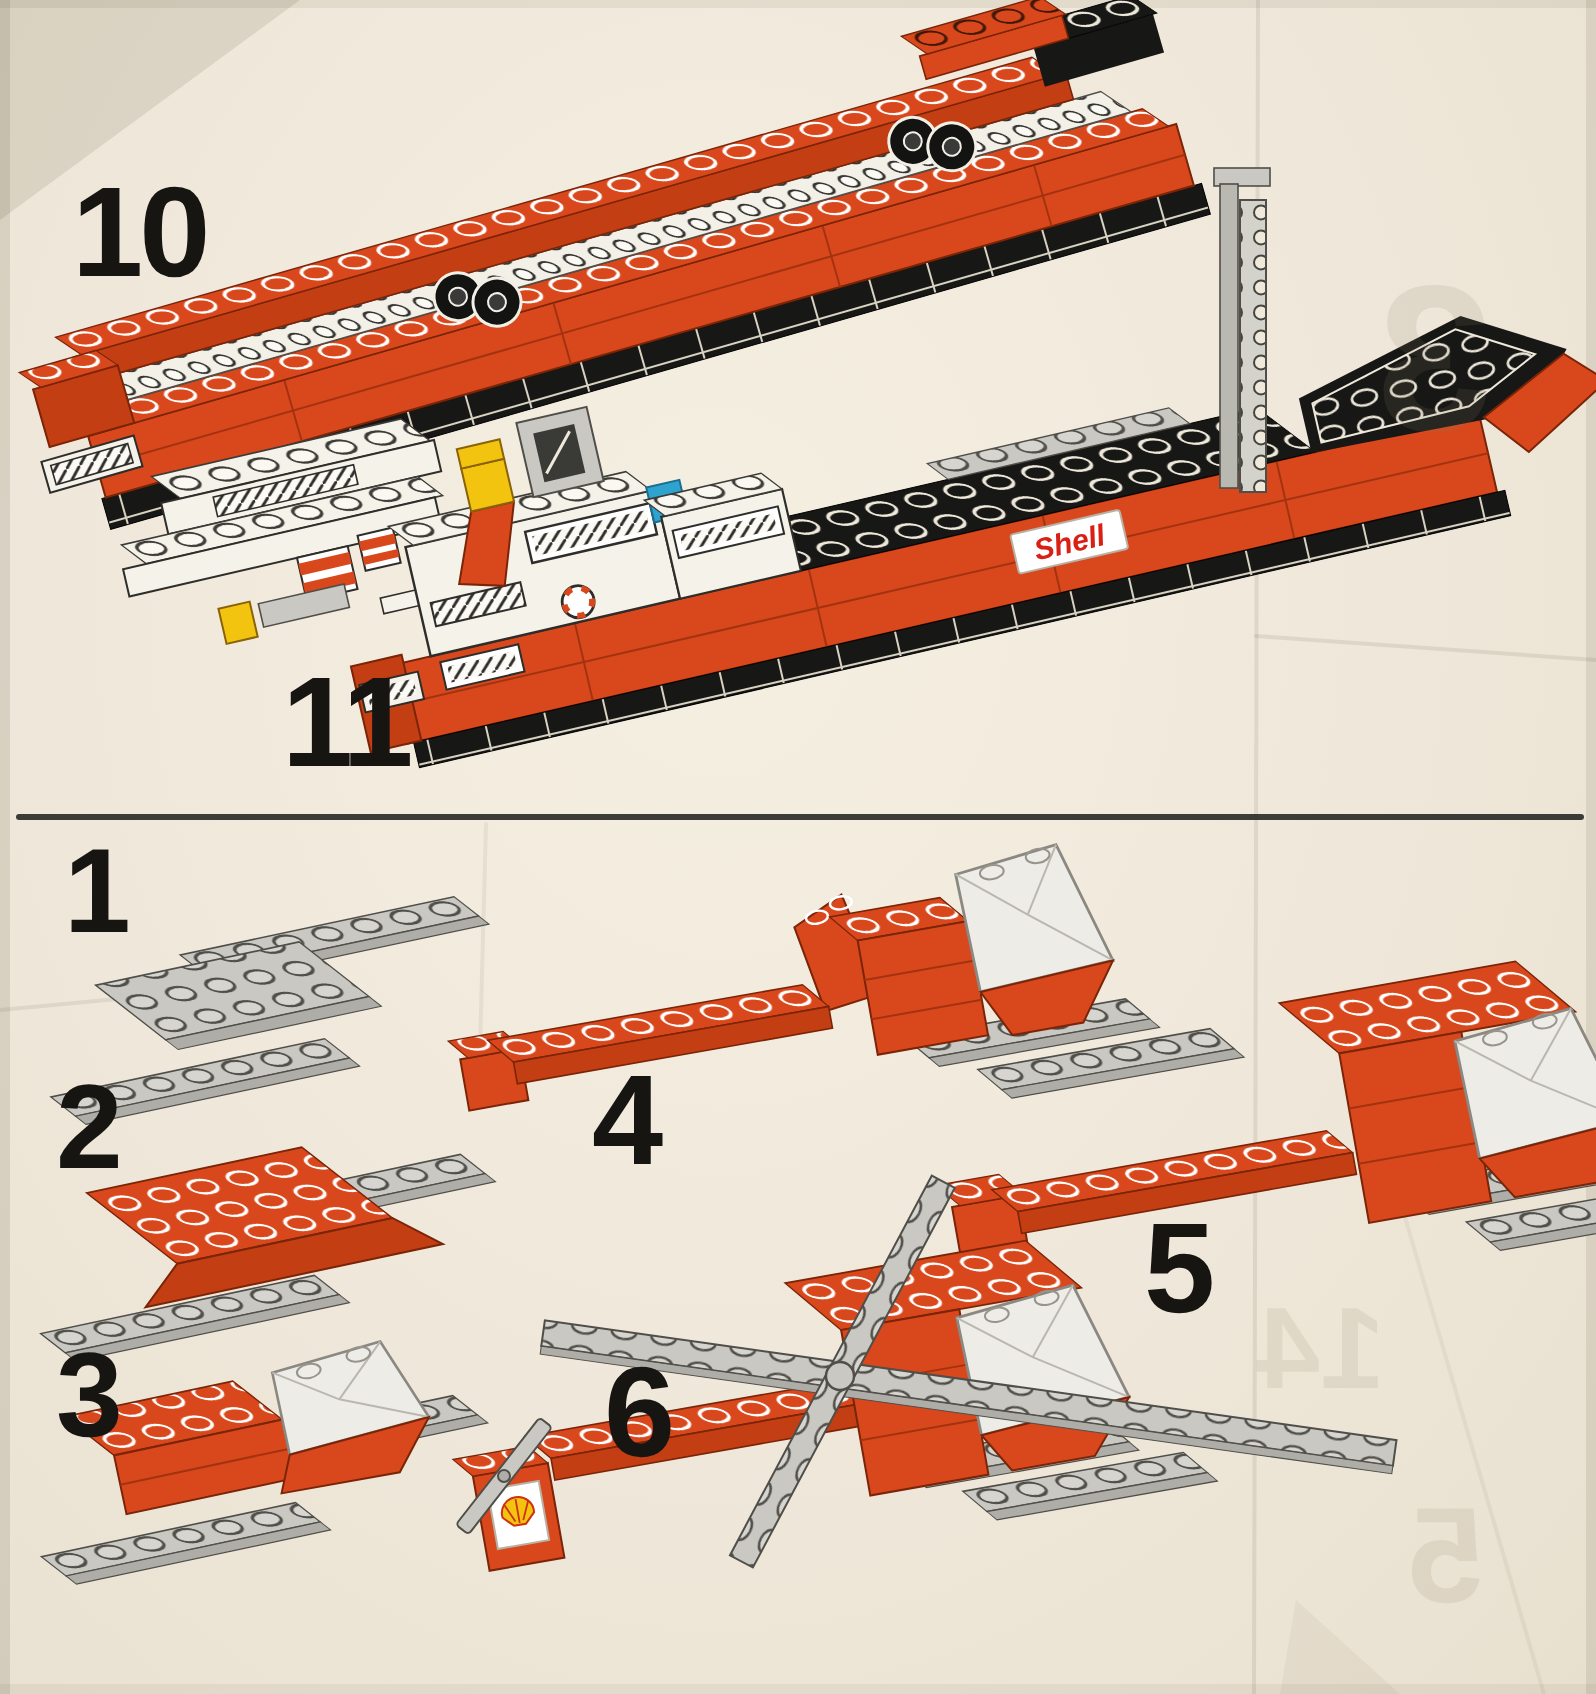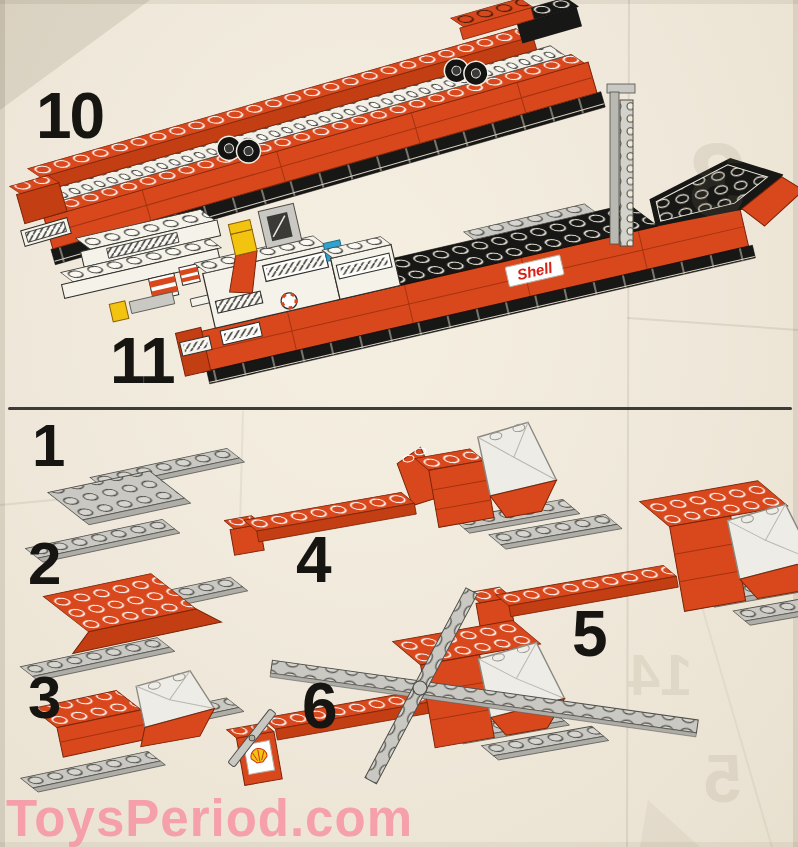--- a/index.html
+++ b/index.html
@@ -417,26 +417,25 @@
       <g transform="rotate(-62)">
         <rect x="-105" y="-6.5" width="215" height="13" fill="url(#pStudGray)" stroke="#4f4e49" stroke-width="1"></rect>
       </g>
       <circle cx="0" cy="0" r="7" fill="#c9c8c2" stroke="#4f4e49" stroke-width="1.2"></circle>
     </g>
   </svg>
 
   <div class="divider"></div>
 
   <div class="stepnum n-big" style="left:36px;top:68px;margin-top:16px;">10</div>
-  <div class="stepnum n-big" style="left:110px;top:329px;text-align:right;">11</div>
+  <div class="stepnum n-big" style="left:141px;top:329px;text-align:right;">11</div>
   <div class="stepnum n-med" style="left:32px;top:416px;">1</div>
   <div class="stepnum n-med" style="left:28px;top:534px;">2</div>
   <div class="stepnum n-med" style="left:28px;top:668px;">3</div>
   <div class="stepnum n-big" style="left:296px;top:528px;">4</div>
   <div class="stepnum n-big" style="left:572px;top:602px;">5</div>
   <div class="stepnum n-big" style="left:302px;top:674px;">6</div>
 
   <div class="ghost ghost3">3</div>
   <div class="ghost ghost14">14</div>
   <div class="ghost ghost5">5</div>
 
-  <div class="watermark">ToysPeriod.com</div>
 </div>
 
 </body></html>

